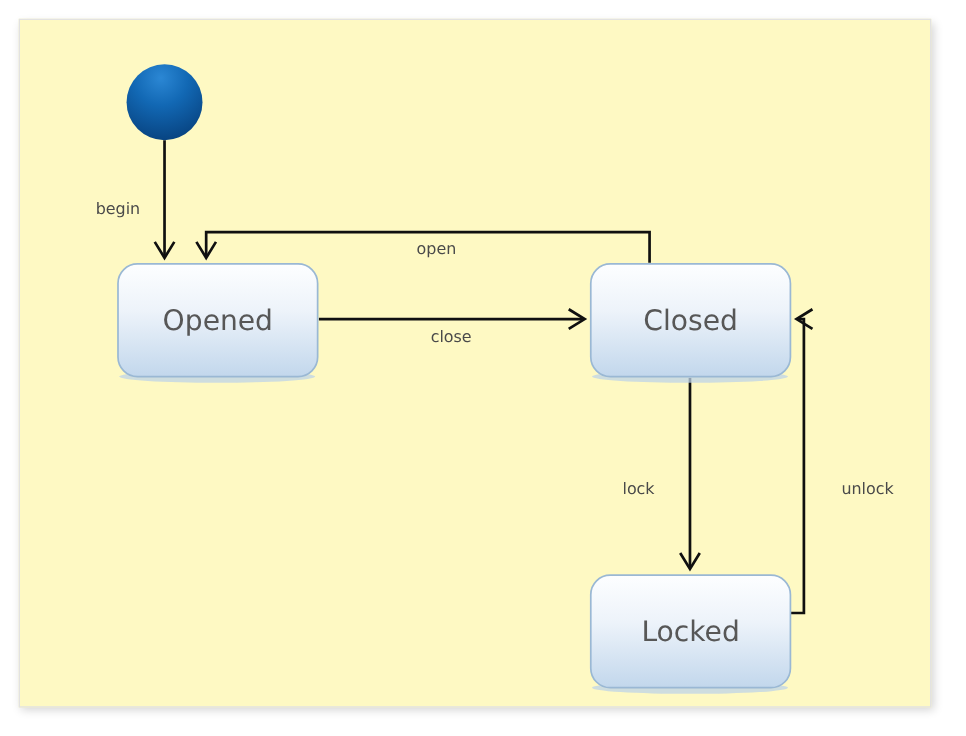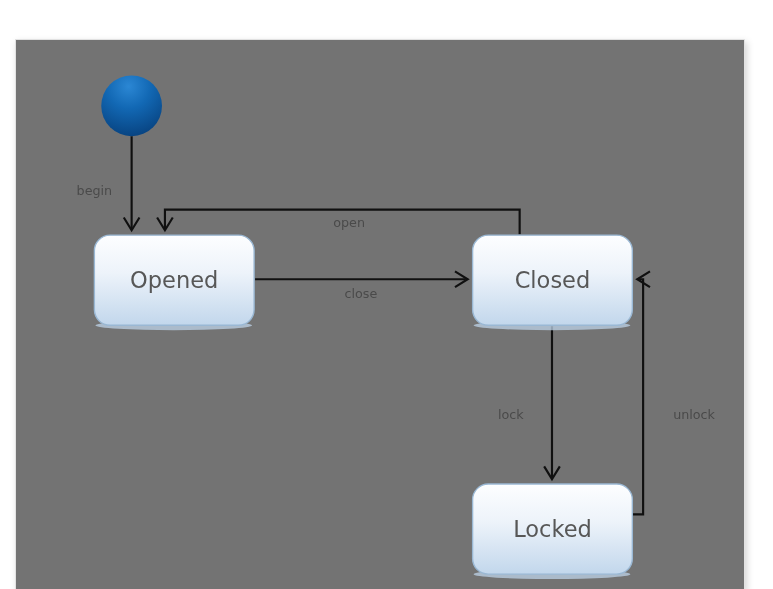--- a/index.html
+++ b/index.html
@@ -19,26 +19,25 @@
     width: 773px;
     height: 589px;
     background: #ffffff;
   }
   #canvas-frame {
     position: absolute;
     left: 15px;
     top: 15px;
     width: 730px;
     height: 551px;
-    background: #737373;
+    background: #fef9c3;
     border: 1px solid #e2e2e2;
     box-shadow: 2px 3px 7px rgba(0,0,0,0.17);
     box-sizing: border-box;
     overflow: hidden;
-    margin-top: 24px;
   }
   #diagram-svg {
     position: absolute;
     left: 0;
     top: 0;
   }
   .edge-label {
     font-family: "DejaVu Sans", "Liberation Sans", sans-serif;
     font-size: 13px;
     fill: #4a4a4a;

